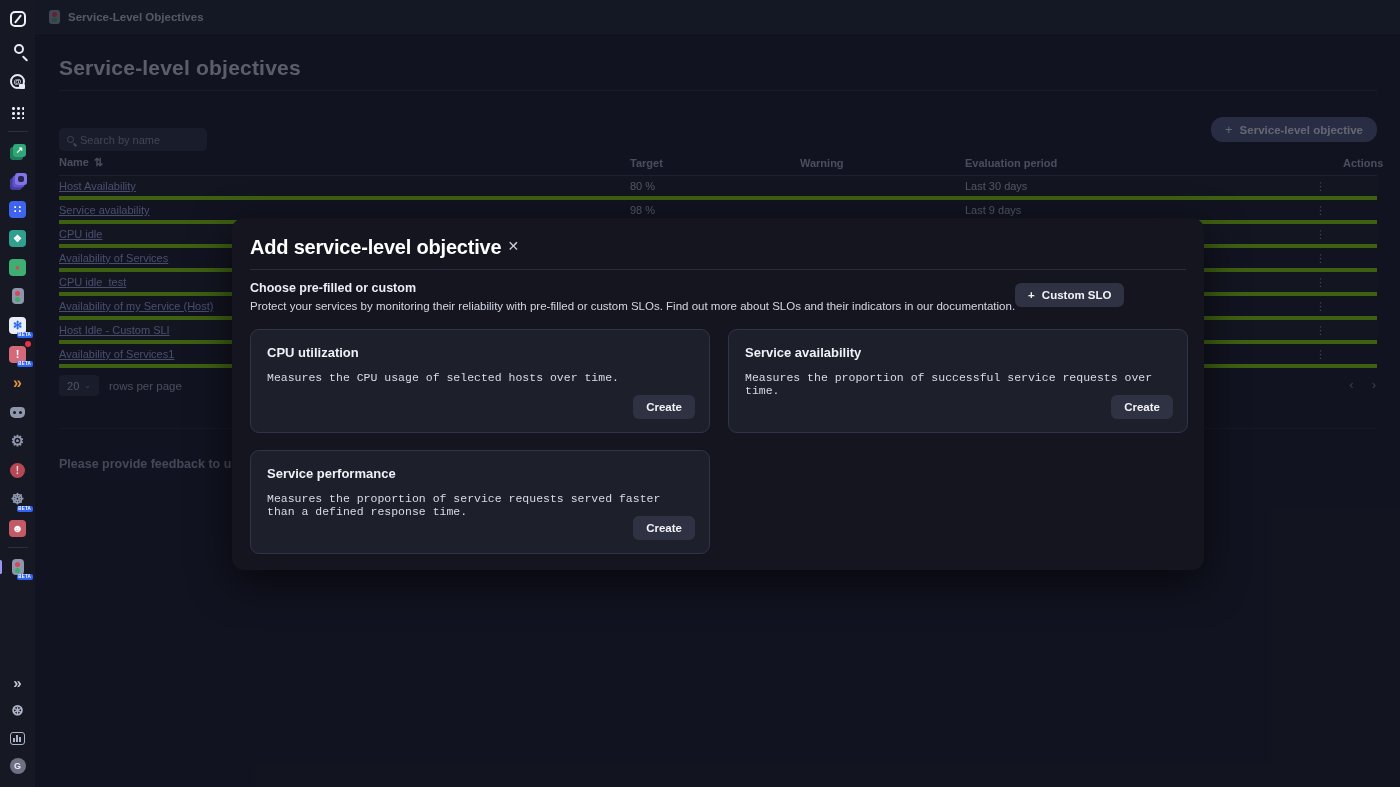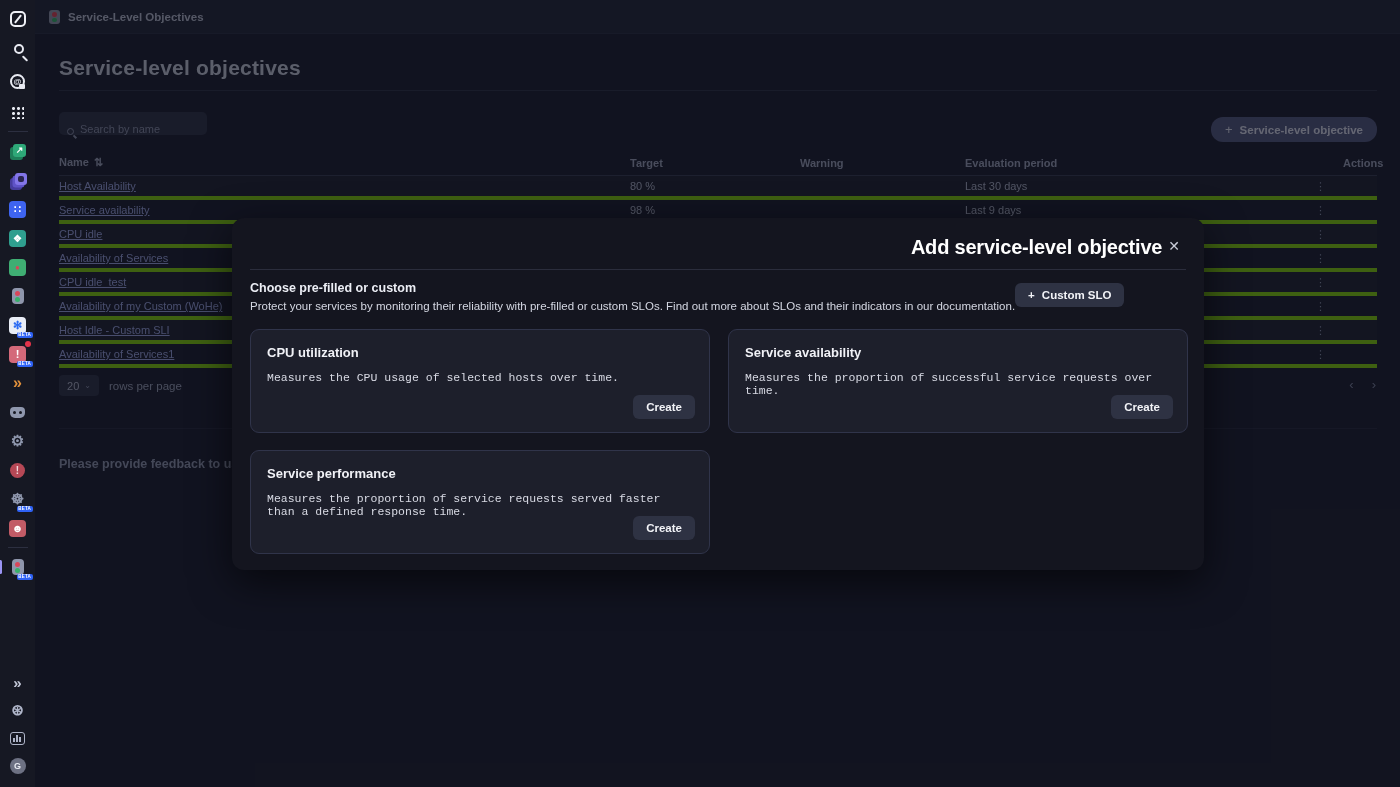--- a/index.html
+++ b/index.html
@@ -56,22 +56,22 @@
   .topbar { position:absolute; left:0; top:0; width:100%; height:34px; background:#262a3e; border-bottom:1px solid #2e3248;
     display:flex; align-items:center; padding-left:14px; gap:8px; }
   .topbar-title { font-size:11.5px; font-weight:bold; color:#b6bbd0; }
   .mini-traffic { width:11px; height:14px; background:#8f96ac; border-radius:3px; position:relative; }
   .mini-traffic::before { content:""; position:absolute; left:3px; top:2.5px; width:4.5px; height:4.5px; border-radius:50%; background:#d8465a; }
   .mini-traffic::after { content:""; position:absolute; left:3px; top:8px; width:4.5px; height:4.5px; border-radius:50%; background:#37b06b; }
 
   .page-title { position:absolute; left:24px; top:56px; font-size:21px; font-weight:bold; color:#c3c8da; letter-spacing:.2px; }
   .title-div { position:absolute; left:24px; top:90px; width:1318px; height:1px; background:#31354c; }
 
-  .searchbox { position:absolute; left:24px; top:112px; width:148px; height:23px; background:#31354c; border-radius:5px;
-    display:flex; align-items:flex-end; padding:0 8px; gap:6px; }
+  .searchbox { position:absolute; left:24px; top:128px; width:148px; height:23px; background:#31354c; border-radius:5px;
+    display:flex; align-items:center; padding:0 8px; gap:6px; }
   .searchbox .sicon { width:7px; height:7px; border:1.5px solid #8a90ab; border-radius:50%; position:relative; flex:0 0 auto; }
   .searchbox .sicon::after { content:""; position:absolute; left:6px; top:6px; width:1.5px; height:4px; background:#8a90ab; transform:rotate(-45deg); }
   .searchbox input { background:transparent; border:none; outline:none; color:#c9cde0; font-size:11px; width:110px;
     font-family:"Liberation Sans", sans-serif; }
   .searchbox input::placeholder { color:#8a90ab; }
 
   .add-btn { position:absolute; right:23px; top:117px; height:25px; background:#565b84; border:none; border-radius:12px;
     color:#d7daec; font-size:11.5px; font-weight:bold; padding:0 14px; display:flex; align-items:center; gap:7px; cursor:pointer; }
   .plus { font-size:13px; font-weight:normal; }
 
@@ -95,21 +95,21 @@
   .pager span { cursor:pointer; }
 
   .feedback-div { position:absolute; left:24px; top:428px; width:1318px; height:1px; background:#2b2e44; }
   .feedback { position:absolute; left:24px; top:457px; font-size:12.5px; font-weight:bold; color:#8f95b0; }
 
   .dim { position:absolute; left:35px; top:0; width:1365px; height:787px; background:rgba(6,7,14,0.55); z-index:8; pointer-events:none; }
 
   
   .modal { position:absolute; left:232px; top:218px; width:972px; height:352px; background:#14151f;
     border-radius:12px; z-index:20; box-shadow:0 12px 40px rgba(0,0,0,.6); padding:16px 18px; }
-  .modal-head { display:flex; justify-content:flex-end; align-items:flex-start; }
+  .modal-head { display:flex; justify-content:flex-start; align-items:flex-start; }
   .modal-title { font-size:20px; font-weight:bold; color:#ffffff; letter-spacing:-.2px; padding-top:2px; }
   .close-x { color:#c9ccd8; font-size:14px; cursor:pointer; padding:4px 6px; }
   .modal-div { height:1px; background:#2b2d3c; margin-top:10px; }
   .section-row { display:flex; align-items:flex-start; margin-top:11px; }
   .section-title { font-size:12.5px; font-weight:bold; color:#eceef5; margin-bottom:5px; }
   .section-desc { font-size:11.5px; color:#d4d7e2; }
   .btn { background:#2e3243; border:none; border-radius:6px; color:#f2f3f7; font-size:11.5px; font-weight:bold;
     padding:6px 13px; cursor:pointer; display:flex; align-items:center; gap:7px; font-family:"Liberation Sans", sans-serif; }
   .custom-slo { flex:0 0 auto; margin-top:2px; }
   .cards { display:grid; grid-template-columns:460px 460px; gap:17px 18px; margin-top:17px; }
@@ -268,21 +268,21 @@
             <span class="cell kebab">⋮</span>
           </div>
           <div class="trow">
             <span class="cell"><a class="name-link">CPU idle_test</a></span>
             <span class="cell"></span>
             <span class="cell"></span>
             <span class="cell"></span>
             <span class="cell kebab">⋮</span>
           </div>
           <div class="trow">
-            <span class="cell"><a class="name-link">Availability of my Custom (WoHe)</a></span>
+            <span class="cell"><a class="name-link">Availability of my Service (Host)</a></span>
             <span class="cell"></span>
             <span class="cell"></span>
             <span class="cell"></span>
             <span class="cell kebab">⋮</span>
           </div>
           <div class="trow">
             <span class="cell"><a class="name-link">Host Idle - Custom SLI</a></span>
             <span class="cell"></span>
             <span class="cell"></span>
             <span class="cell"></span>

